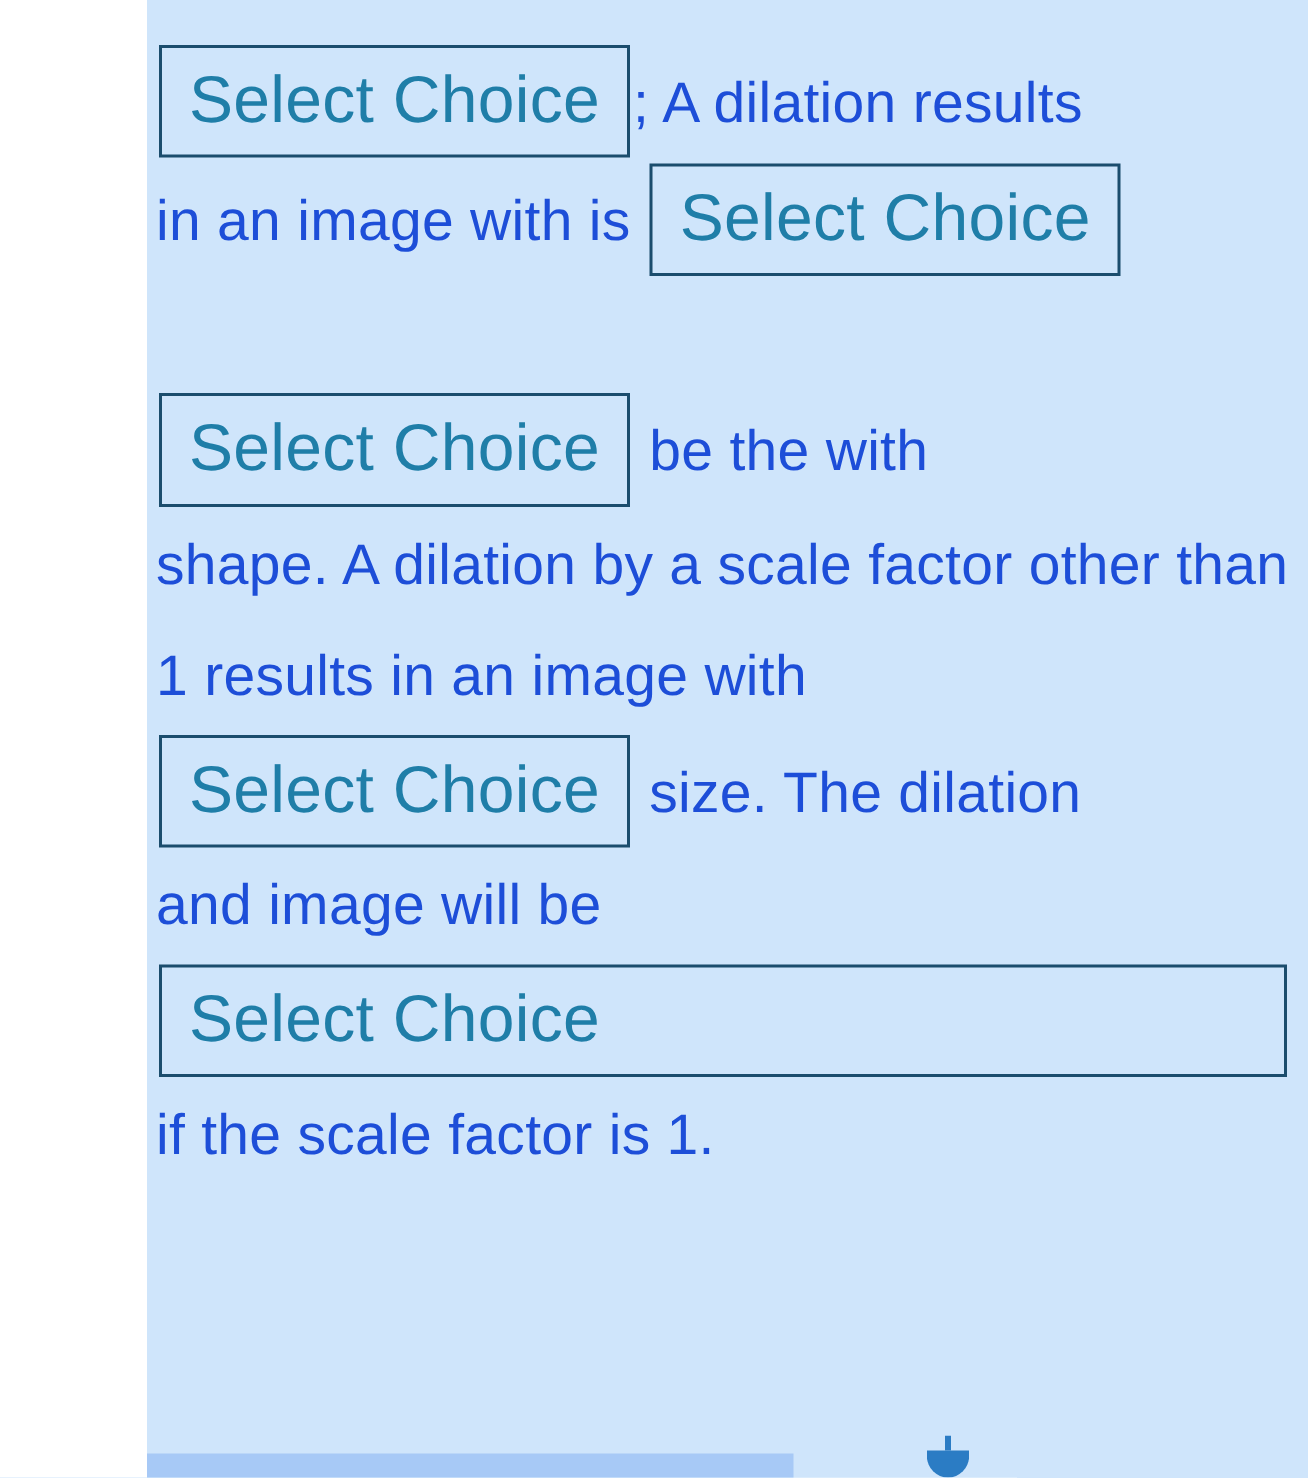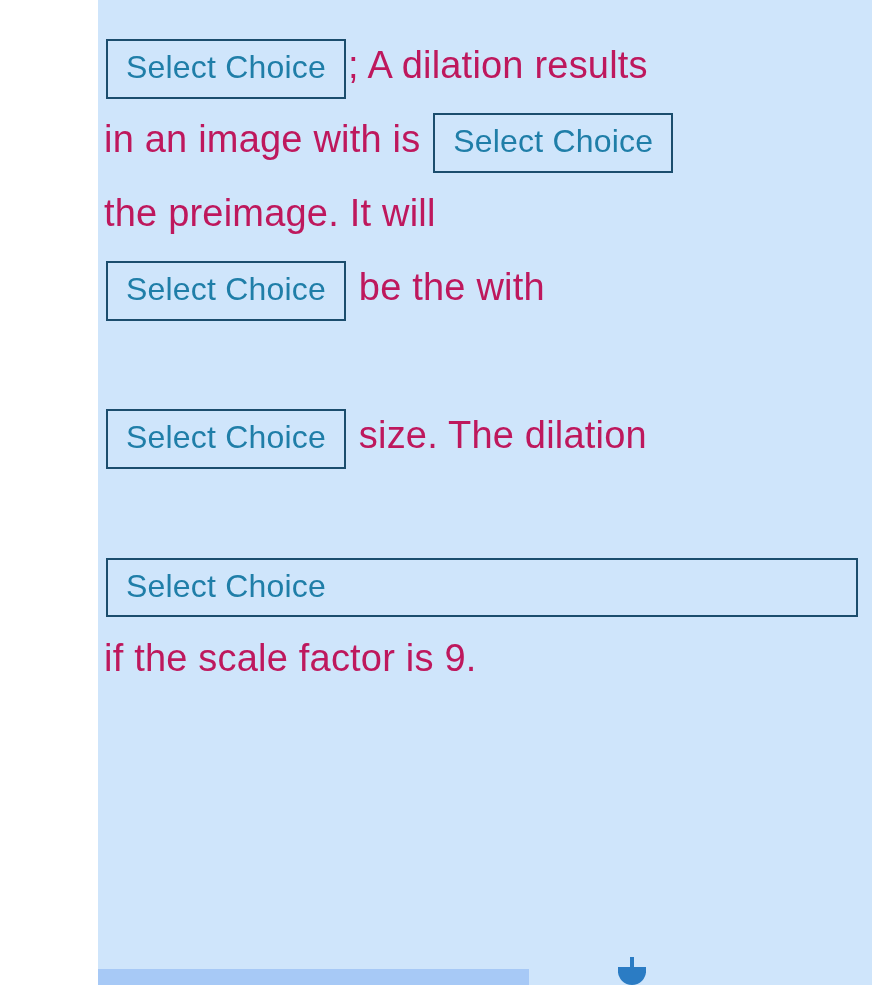--- a/index.html
+++ b/index.html
@@ -26,31 +26,31 @@
     font-size: 38px;
     line-height: 1.95;
     color: #163a57;
     letter-spacing: 0.2px;
   }
   .select-box {
     display: inline-block;
     border: 2px solid #1b4d6d;
     color: #1f7ea8;
     padding: 6px 18px 8px 18px;
-    font-size: 32px;
+    font-size: 44px;
     line-height: 1.3;
     vertical-align: baseline;
     margin: 2px 2px;
     background: transparent;
   }
   .select-box.wide {
     width: 752px;
     padding-left: 18px;
   }
-  .txt { color: #be185d; }
+  .txt { color: #1d4ed8; }
   .progress-track {
     position: absolute;
     left: 98px;
     bottom: 0;
     width: 774px;
     height: 16px;
     background: transparent;
   }
   .progress-fill {
     position: absolute;
@@ -71,31 +71,32 @@
 </style>
 </head>
 <body>
 
 <div class="panel">
   <div class="content">
     <span class="select-box">Select Choice</span><span class="txt">; A dilation results</span>
     <br>
     <span class="txt">in an image with is </span><span class="select-box">Select Choice</span>
     <br>
-    <span class="txt">the preimage. It will</span>
     <br>
     <span class="select-box">Select Choice</span><span class="txt"> be the with</span>
     <br>
+    <span class="txt">shape. A dilation by a scale factor other than 1 results in an image with</span>
     <br>
     <span class="select-box">Select Choice</span><span class="txt"> size. The dilation</span>
     <br>
+    <span class="txt">and image will be</span>
     <br>
     <span class="select-box wide">Select Choice</span>
     <br>
-    <span class="txt">if the scale factor is 9.</span>
+    <span class="txt">if the scale factor is 1.</span>
   </div>
 </div>
 
 <div class="progress-track">
   <div class="progress-fill"></div>
   <div class="progress-thumb">
     <svg width="30" height="28" viewBox="0 0 30 28">
       <rect x="13" y="0" width="4" height="10" fill="#2b7cc4"></rect>
       <path d="M15 28 A14 14 0 0 1 1 14 L29 14 A14 14 0 0 1 15 28 Z" fill="#2b7cc4"></path>
       <rect x="1" y="10" width="28" height="6" fill="#2b7cc4"></rect>

